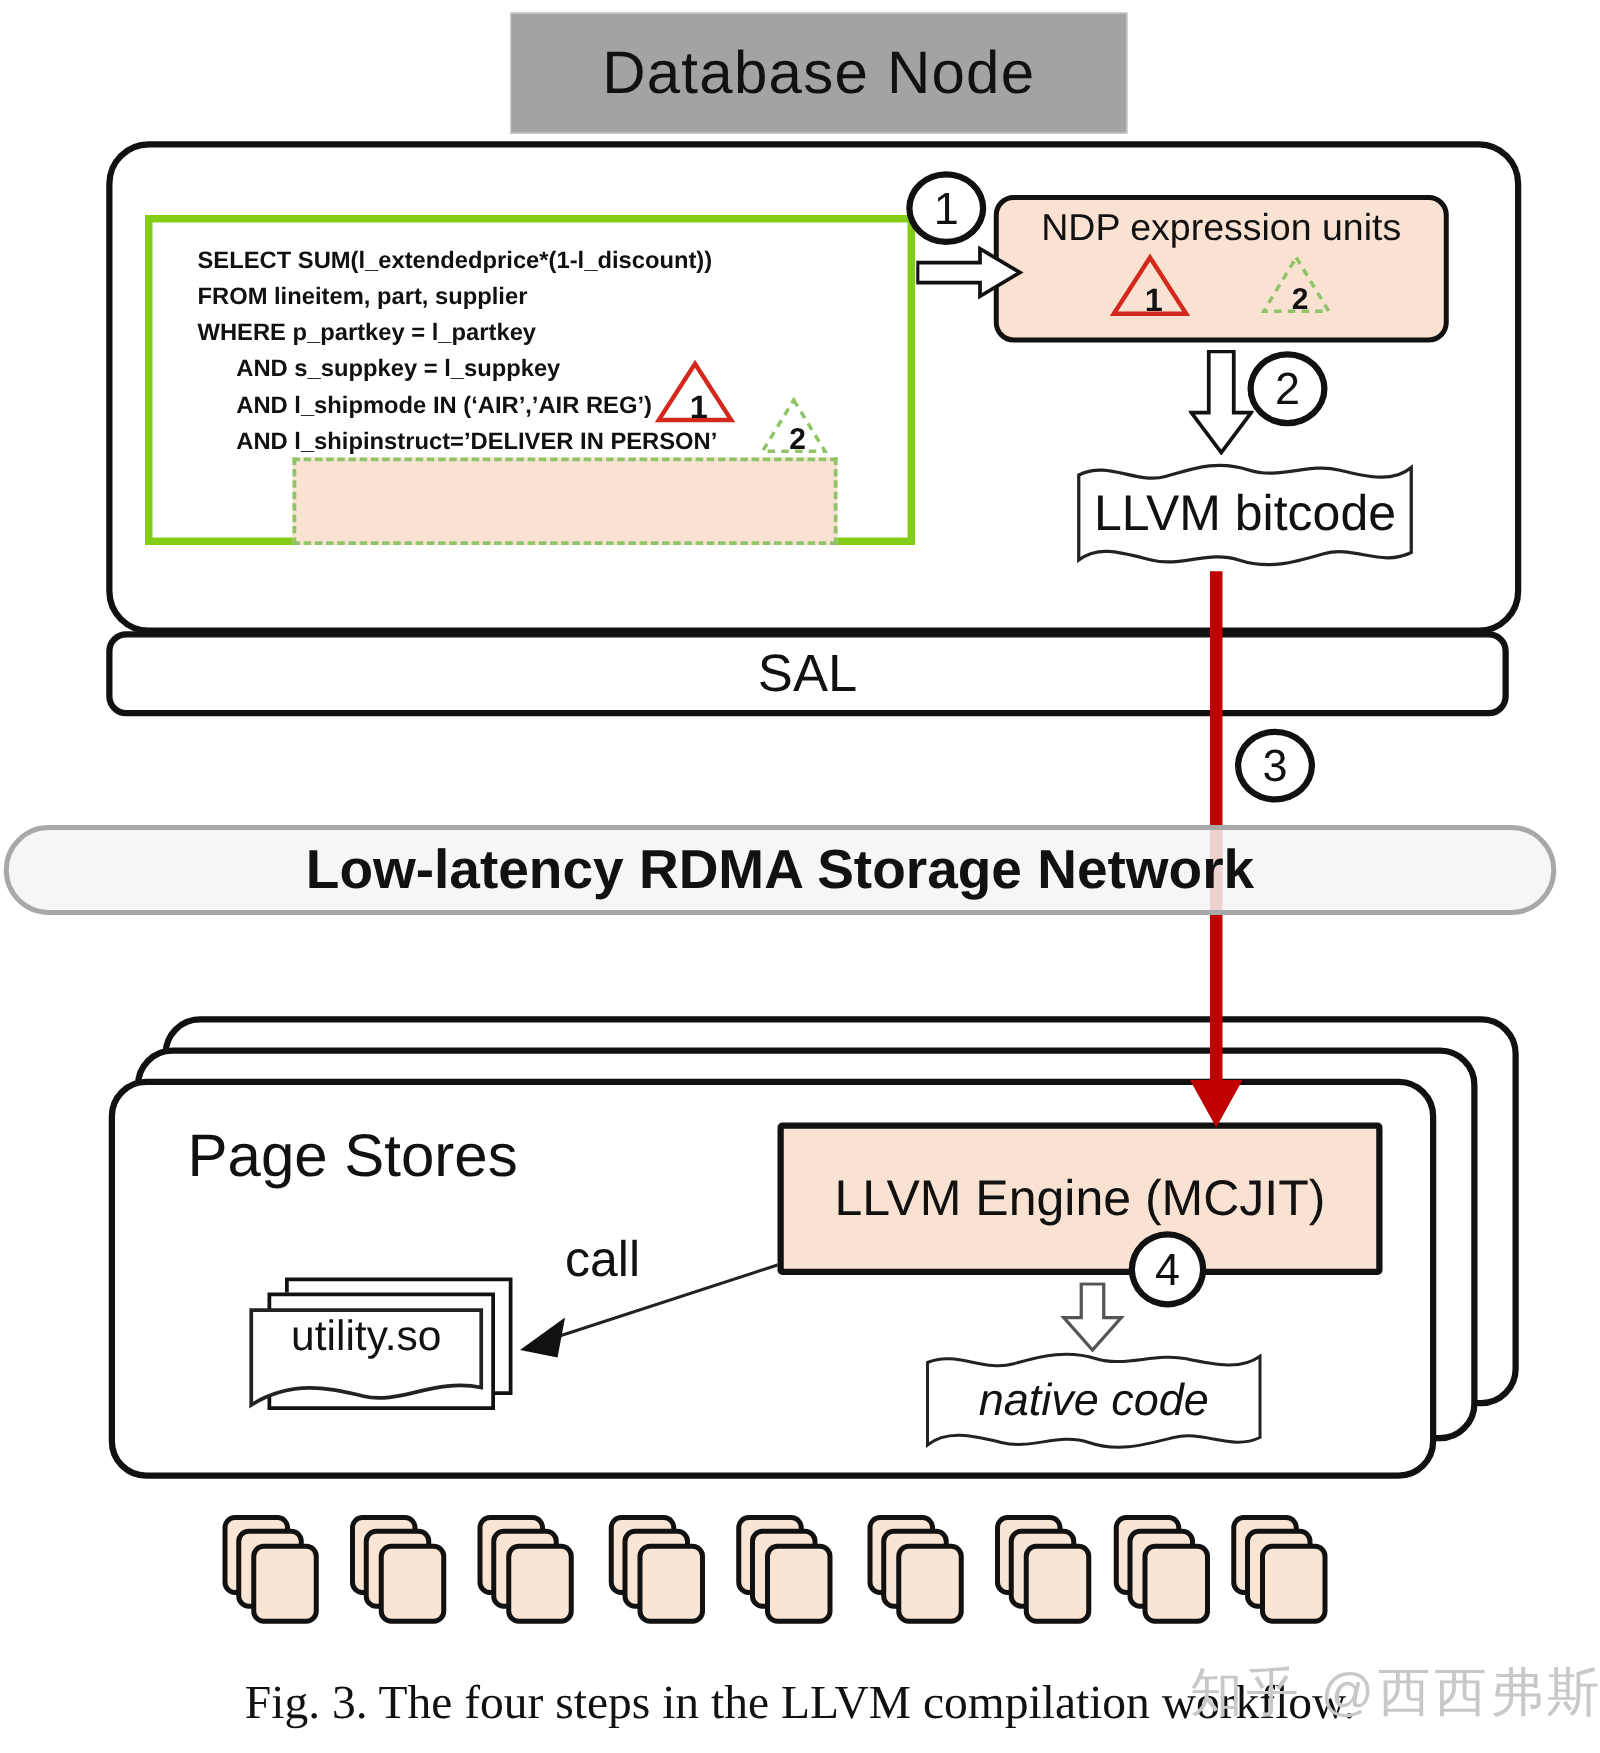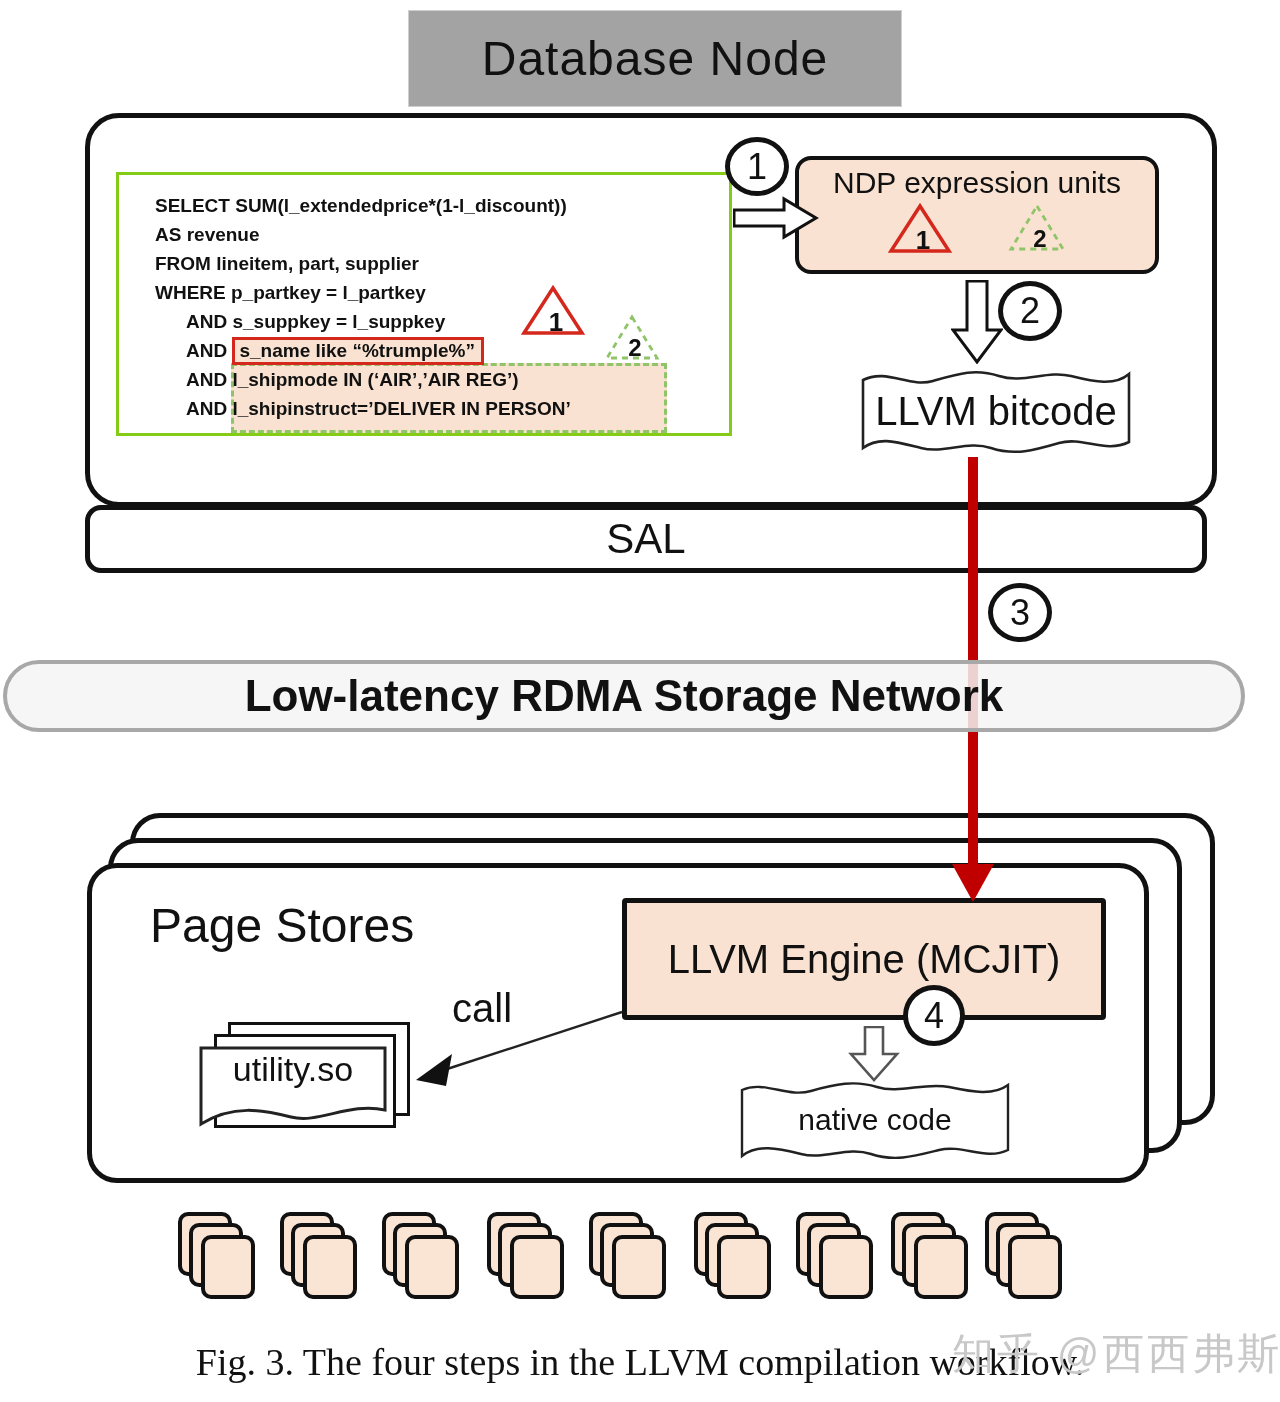--- a/index.html
+++ b/index.html
@@ -8,21 +8,21 @@
   .abs{position:absolute;}
 
   
   .title-box{left:408px;top:10px;width:492px;height:95px;border:1px solid #cfcfcf;background:#a3a3a3;
              display:flex;align-items:center;justify-content:center;font-size:48px;letter-spacing:1px;z-index:3;}
 
   
   .db-box{left:85px;top:113px;width:1122px;height:384px;border:5px solid #111;border-radius:34px;background:#fff;z-index:1;}
 
   
-  .sql-box{left:116px;top:172px;width:616px;height:264px;border:3px solid #84cc16;background:#fff;z-index:2;
+  .sql-box{left:116px;top:172px;width:616px;height:264px;border:6px solid #84cc16;background:#fff;z-index:2;
            font-weight:bold;font-size:19px;line-height:29px;padding:16px 0 0 36px;box-sizing:border-box;}
   .sql-line{position:relative;z-index:2;white-space:nowrap;}
   .sql-line.indent{padding-left:31px;}
   .hl-red{background:#f9e2d1;border:3px solid #d4281c;padding:0 6px 1px 4px;}
   .green-box{left:112px;top:188px;width:436px;height:70px;background:#f9e2d1;border:3px dashed #8fc468;z-index:1;box-sizing:border-box;}
 
   
   .circle{border:5px solid #111;border-radius:50%;background:#fff;display:flex;align-items:center;justify-content:center;
           font-size:36px;z-index:12;box-sizing:border-box;}
   .c1{left:725px;top:137px;width:64px;height:59px;}
@@ -36,21 +36,21 @@
   .ndp-label{font-size:30px;margin-top:6px;}
   .tri-row{display:flex;gap:54px;margin-top:2px;}
 
   svg text{font-family:"Liberation Sans",sans-serif;}
 
   
   .doc-label{position:absolute;left:0;top:0;width:100%;height:100%;display:flex;align-items:center;justify-content:center;}
   .bitcode{left:857px;top:364px;width:278px;height:94px;z-index:6;}
   .bitcode .doc-label{font-size:40px;}
   .native{left:737px;top:1076px;width:276px;height:88px;z-index:13;}
-  .native .doc-label{font-size:30px;}
+  .native .doc-label{font-size:36px;font-style:italic;}
 
   
   .sal-bar{left:85px;top:505px;width:1122px;height:68px;border:5px solid #111;border-radius:16px;background:#fff;
            display:flex;align-items:center;justify-content:center;font-size:42px;z-index:5;box-sizing:border-box;}
 
   
   .red-line{left:968px;top:457px;width:10px;height:412px;background:#c00000;z-index:20;}
   .red-head{left:952px;top:864px;width:0;height:0;border-left:21px solid transparent;border-right:21px solid transparent;
             border-top:38px solid #c00000;z-index:20;}
 
@@ -102,25 +102,23 @@
 
   <div class="abs title-box">
     <span>Database Node</span>
   </div>
 
   <div class="abs db-box"></div>
 
   <div class="abs sql-box">
     <div class="abs green-box"></div>
     <div class="sql-line"><span>SELECT SUM(l_extendedprice*(1-l_discount))</span></div>
-    <div class="sql-line"><span>AS revenue</span></div>
     <div class="sql-line"><span>FROM lineitem, part, supplier</span></div>
     <div class="sql-line"><span>WHERE p_partkey = l_partkey</span></div>
     <div class="sql-line indent"><span>AND </span><span>s_suppkey = l_suppkey</span></div>
-    <div class="sql-line indent"><span>AND </span><span class="hl-red">s_name like “%trumple%”</span></div>
     <div class="sql-line indent"><span>AND </span><span>l_shipmode IN (‘AIR’,’AIR REG’)</span></div>
     <div class="sql-line indent"><span>AND </span><span>l_shipinstruct=’DELIVER IN PERSON’</span></div>
 
     <svg class="abs" style="left:401px;top:108px;width:66px;height:56px;z-index:3;" viewBox="0 0 66 56">
       <polygon points="33,5 62,50 4,50" fill="none" stroke="#d4281c" stroke-width="3.5"></polygon>
       <text x="36" y="48" text-anchor="middle" font-size="26" font-weight="bold" fill="#111">1</text>
     </svg>
     <svg class="abs" style="left:484px;top:138px;width:58px;height:50px;z-index:3;" viewBox="0 0 58 50">
       <polygon points="29,4 54,45 4,45" fill="none" stroke="#8fc468" stroke-width="2.8" stroke-dasharray="6 5"></polygon>
       <text x="32" y="43" text-anchor="middle" font-size="24" font-weight="bold" fill="#111">2</text>

